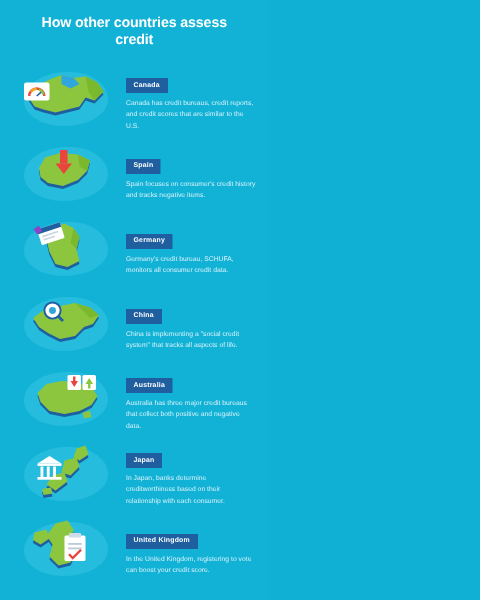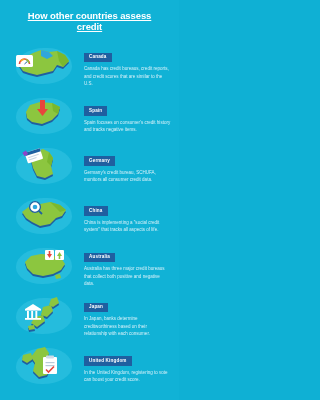--- a/index.html
+++ b/index.html
@@ -25,21 +25,20 @@
     padding: 10px 14px 8px 14px;
     text-align: center;
   }
   .title {
     color: #ffffff;
     font-size: 9.5px;
     font-weight: bold;
     line-height: 1.2;
     letter-spacing: -0.1px;
     margin: 0;
-    text-decoration: underline;
   }
   .rows {
     display: flex;
     flex-direction: column;
   }
   .country-row {
     display: flex;
     align-items: center;
     height: 50px;
     padding: 0 4px 0 6px;

